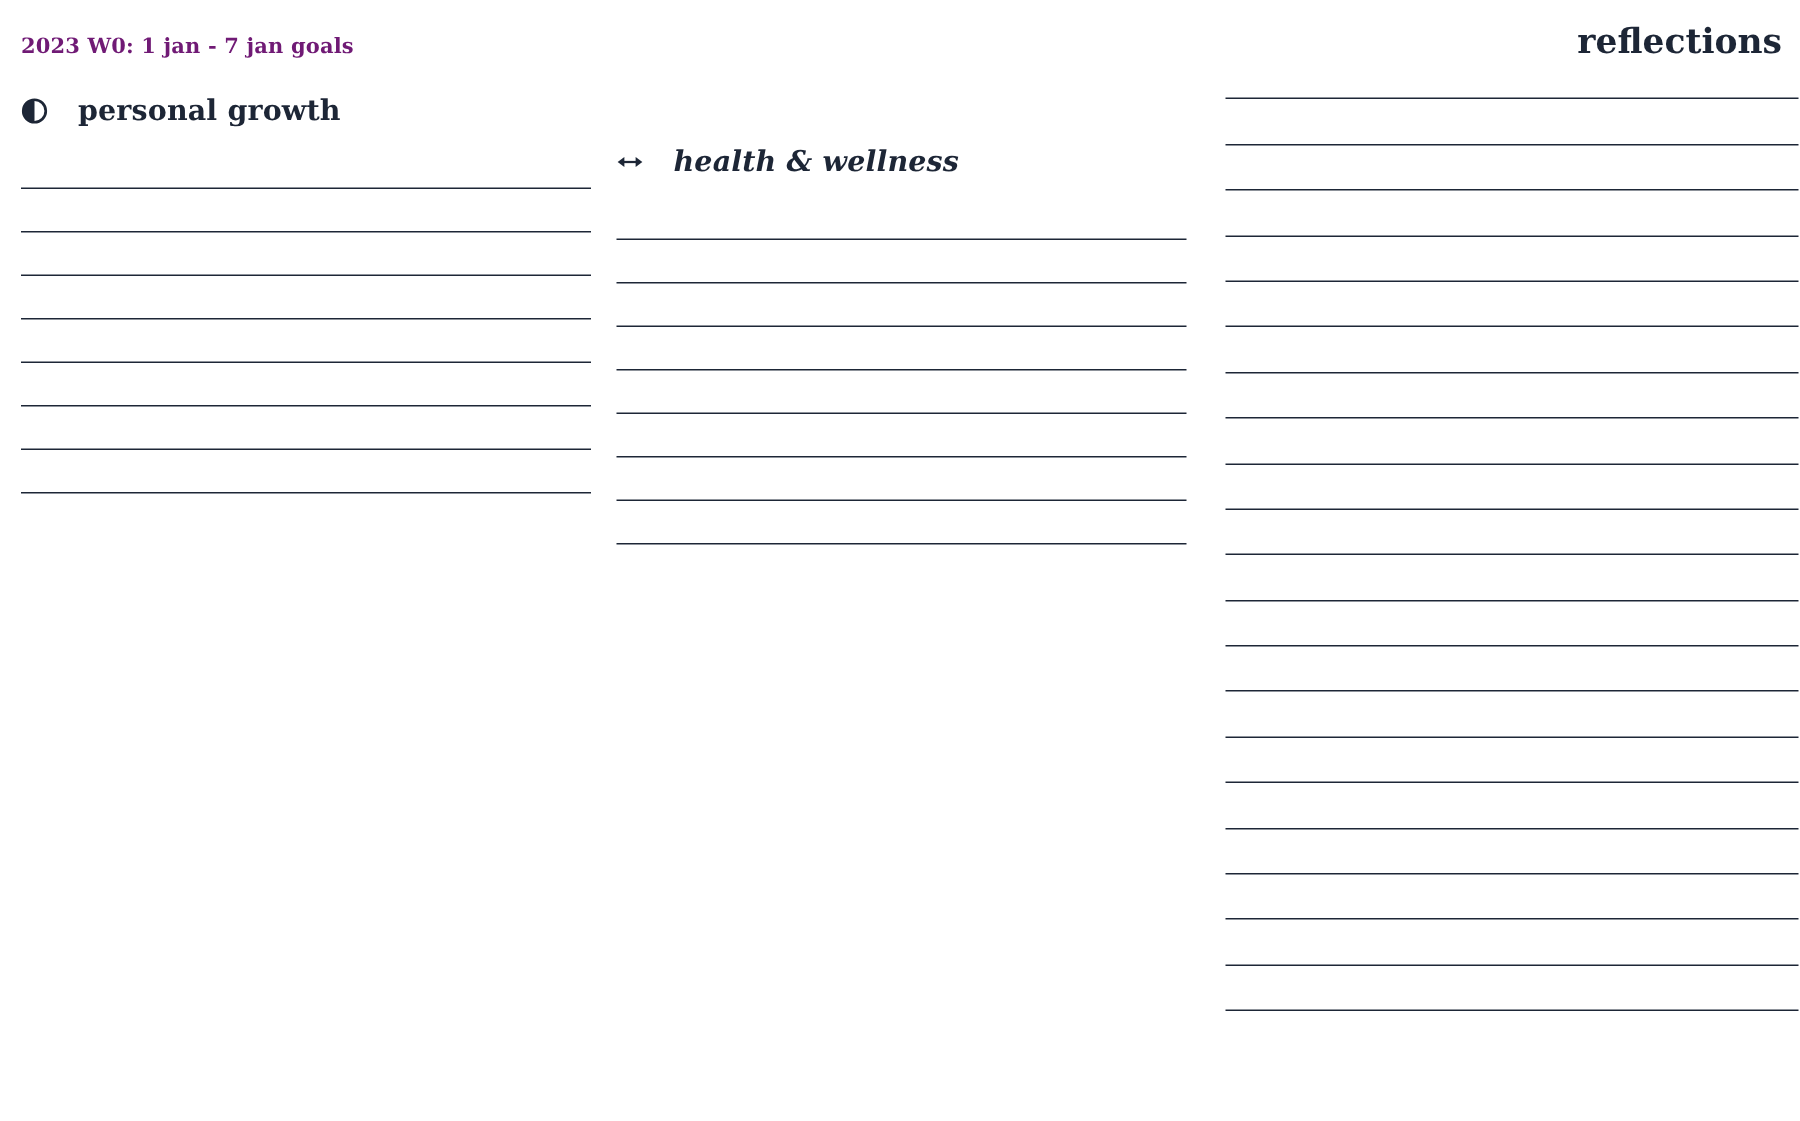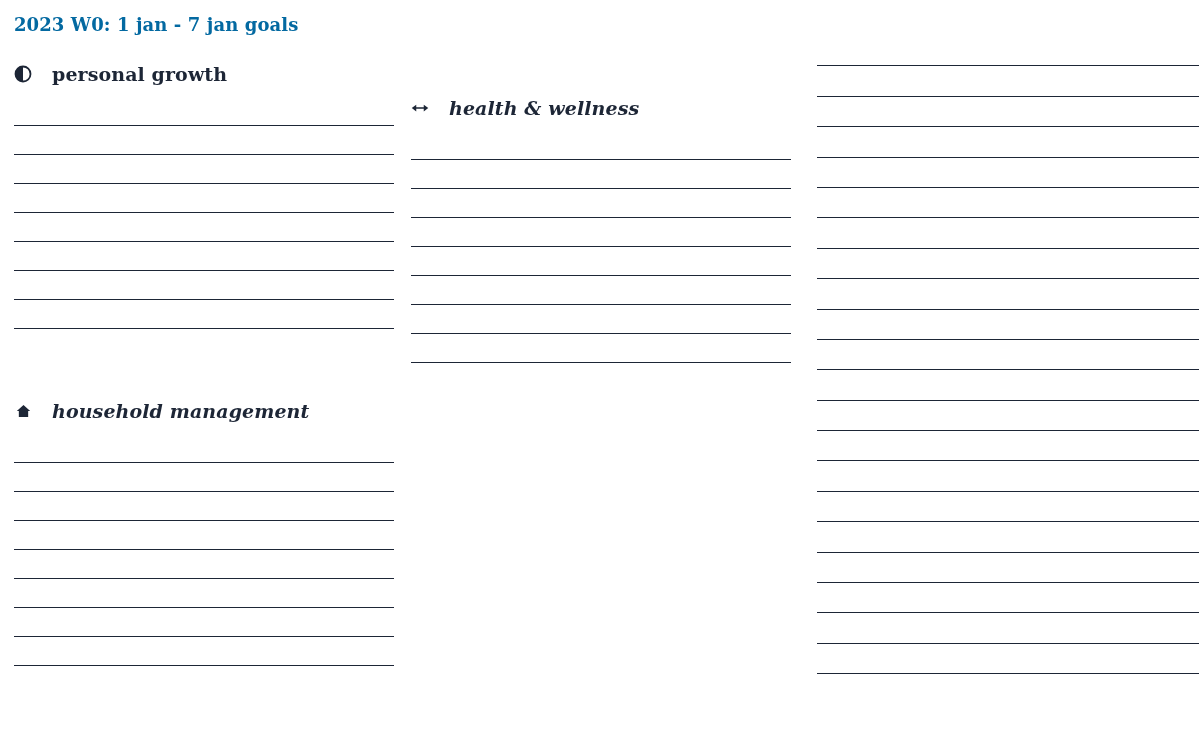--- a/index.html
+++ b/index.html
@@ -24,24 +24,24 @@
   }
 
   
   .header-row {
     display: flex;
     align-items: baseline;
     justify-content: space-between;
     height: 34px;
   }
   .title {
-    font-size: 18px;
+    font-size: 14px;
     font-weight: bold;
     letter-spacing: 0.1px;
-    color: #0369a1;
+    color: #701a75;
     white-space: nowrap;
   }
   .reflections-title {
     font-size: 23px;
     font-weight: bold;
     color: #1d2636;
     white-space: nowrap;
     padding-right: 2px;
   }
 
@@ -112,20 +112,21 @@
     border-bottom: 1.6px solid #1d2636;
   }
 </style>
 </head>
 <body>
 
 <div class="page">
 
   <div class="header-row">
     <div class="title">2023 W0: 1 jan - 7 jan goals</div>
+    <div class="reflections-title">reflections</div>
   </div>
 
   <div class="body-grid">
 
     <div class="goals-col">
 
       <div class="goal-block left">
         <div class="goal-head">
           <span class="goal-icon">
             <svg width="18" height="18" viewBox="0 0 18 18" aria-hidden="true">
@@ -164,40 +165,20 @@
           <div class="line"></div>
           <div class="line"></div>
           <div class="line"></div>
           <div class="line"></div>
           <div class="line"></div>
           <div class="line"></div>
           <div class="line"></div>
         </div>
       </div>
 
-      <div class="goal-block bottom-row">
-        <div class="goal-head">
-          <span class="goal-icon">
-            <svg width="17" height="16" viewBox="0 0 24 24" aria-hidden="true">
-              <path d="M12 3 L22 12 L19 12 L19 21 L5 21 L5 12 L2 12 Z" fill="#1d2636"></path>
-            </svg>
-          </span>
-          <span class="goal-label">household management</span>
-        </div>
-        <div class="lines">
-          <div class="line"></div>
-          <div class="line"></div>
-          <div class="line"></div>
-          <div class="line"></div>
-          <div class="line"></div>
-          <div class="line"></div>
-          <div class="line"></div>
-          <div class="line"></div>
-        </div>
-      </div>
 
     </div>
 
     <div class="reflections-col">
       <div class="line"></div>
       <div class="line"></div>
       <div class="line"></div>
       <div class="line"></div>
       <div class="line"></div>
       <div class="line"></div>

